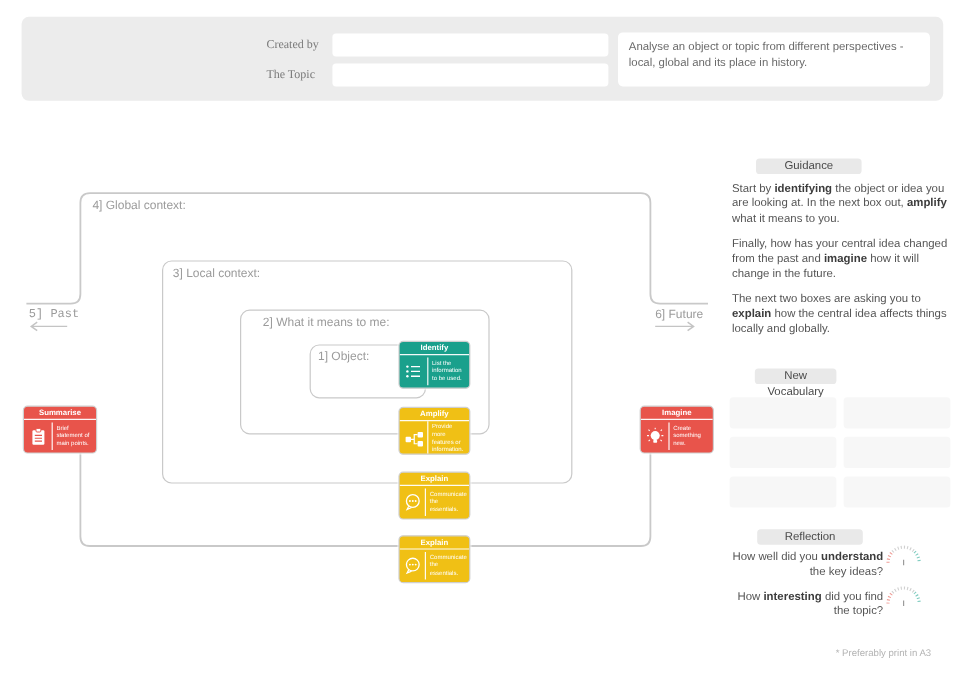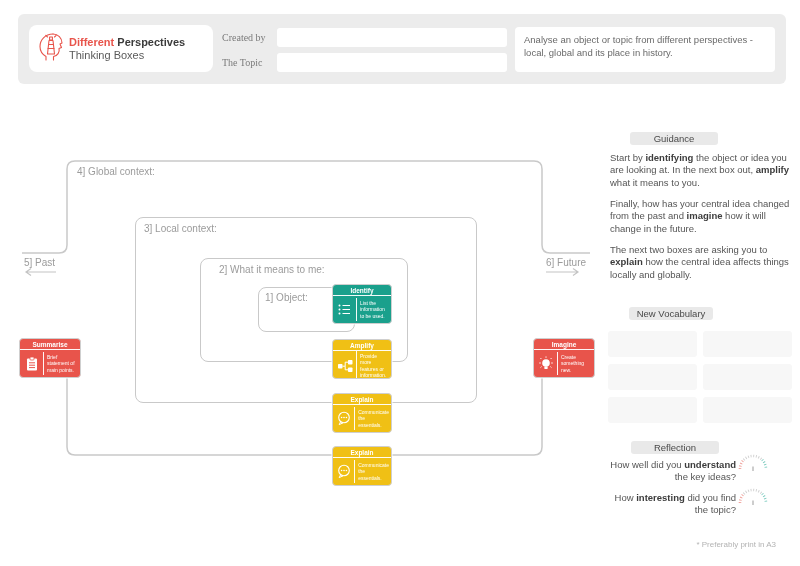--- a/index.html
+++ b/index.html
@@ -43,36 +43,20 @@
   .gauge { position:absolute; }
   .footnote { position:absolute; right:24px; top:540px; font-size:8px; color:#b3b3b3; }
 </style>
 </head>
 <body>
 
 <div class="page">
 
   <div class="header-bg"></div>
 
-  <div class="logo-card">
-    <span class="logo-icon">
-      <svg width="26" height="30" viewBox="0 0 26 30" fill="none" stroke="#e8544b" stroke-width="1.1" stroke-linecap="round" stroke-linejoin="round">
-        <path d="M16 2 C8 2 3 8 3 14.5 C3 19 5.5 22.5 9 24.5 L9 28"></path>
-        <path d="M16 2 C21 2 25 6 25 11 L23 12 L24.5 15.5 L22 16.5 C23 20 20.5 24 16.5 24.5 L16.5 28"></path>
-        <path d="M12 8.5 L16 8.5 L17.5 22 L10.5 22 Z"></path>
-        <path d="M11.5 12.5 H16.5 M11 16.5 H17"></path>
-        <rect x="12.6" y="5" width="2.8" height="3"></rect>
-        <path d="M10.5 5 L8.8 3.4 M17.5 5 L19.2 3.4"></path>
-      </svg>
-    </span>
-    <span class="logo-text">
-      <div class="logo-line1"><span class="accent">Different</span><span> Perspectives</span></div>
-      <div class="logo-line2">Thinking Boxes</div>
-    </span>
-  </div>
 
   <span class="hdr-label" style="left:222px; top:32px;">Created by</span>
   <input class="hdr-input" style="top: 28px;" value="">
   <span class="hdr-label" style="left:222px; top:57px;">The Topic</span>
   <input class="hdr-input" style="top: 53px;" value="">
 
   <div class="desc-card">Analyse an object or topic from different perspectives - local, global and its place in history.</div>
 
   <svg class="wires" viewBox="0 0 800 566">
     <g fill="none" stroke="#c9c9c9" stroke-width="1.5">
@@ -91,21 +75,21 @@
 
   <div class="ctx-box" style="left:135px; top:217px; width:342px; height:186px;"></div>
   <div class="ctx-box" style="left:200px; top:258px; width:208px; height:104px;"></div>
   <div class="ctx-box" style="left:258px; top:287px; width:97px; height:45px;"></div>
 
   <span class="ctx-label" style="left:77px; top:166px;">4] Global context:</span>
   <span class="ctx-label" style="left:144px; top:223px;">3] Local context:</span>
   <span class="ctx-label" style="left:208px; top:264px;margin-left:11px;">2] What it means to me:</span>
   <span class="ctx-label" style="left:265px; top:292px;">1] Object:</span>
 
-  <span class="axis-label" style="left:24px; top:257px;">5] Past</span>
+  <span class="axis-label" style="left:24px; top:257px;font-family:Liberation Mono, monospace;">5] Past</span>
   <span class="axis-label" style="left:546px; top:257px;">6] Future</span>
 
   <div class="card teal" style="left:332px; top:284px; width:60px; height:40px;">
     <div class="card-title">Identify</div>
     <div class="card-body">
       <span class="card-iconwrap">
         <svg width="15" height="13" viewBox="0 0 15 13">
           <g stroke="#fff" stroke-width="1.2">
               <path d="M5.5 2.5 H13 M5.5 6.5 H13 M5.5 10.5 H13"></path>
             </g>
@@ -207,21 +191,21 @@
     </div>
   </div>
 
   <div class="side-hdr" style="left:610px; top:132px; width:88px;">Guidance</div>
   <div class="guide-text">
     <p><span>Start by </span><b>identifying</b><span> the object or idea you are looking at. In the next box out, </span><b>amplify</b><span> what it means to you.</span></p>
     <p><span>Finally, how has your central idea changed from the past and </span><b>imagine</b><span> how it will change in the future.</span></p>
     <p><span>The next two boxes are asking you to </span><b>explain</b><span> how the central idea affects things locally and globally.</span></p>
   </div>
 
-  <div class="side-hdr" style="left:609px; top:307px; width:84px;">New Vocabulary</div>
+  <div class="side-hdr" style="left:609px; top:307px; width:68px;">New Vocabulary</div>
   <div class="vocab-box" style="left:608px; top:331px;"></div>
   <div class="vocab-box" style="left:703px; top:331px;"></div>
   <div class="vocab-box" style="left:608px; top:364px;"></div>
   <div class="vocab-box" style="left:703px; top:364px;"></div>
   <div class="vocab-box" style="left:608px; top:397px;"></div>
   <div class="vocab-box" style="left:703px; top:397px;"></div>
 
   <div class="side-hdr" style="left:611px; top:441px; width:88px;">Reflection</div>
 
   <div class="refl-q" style="top:459px;"><span>How well did you </span><b>understand</b><span> the key ideas?</span></div>

